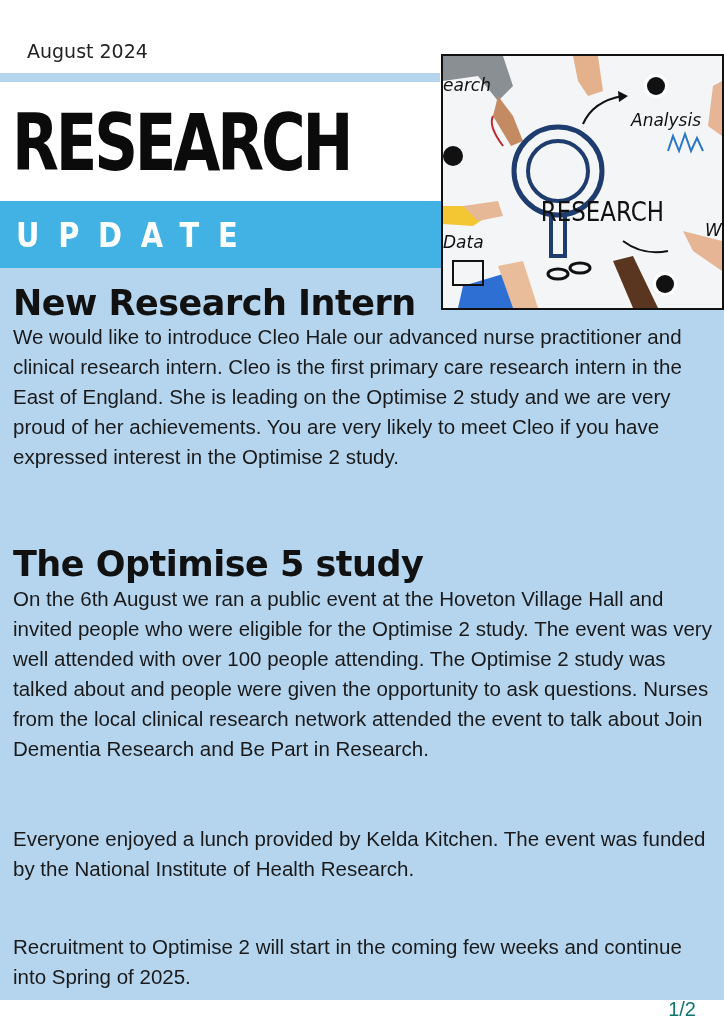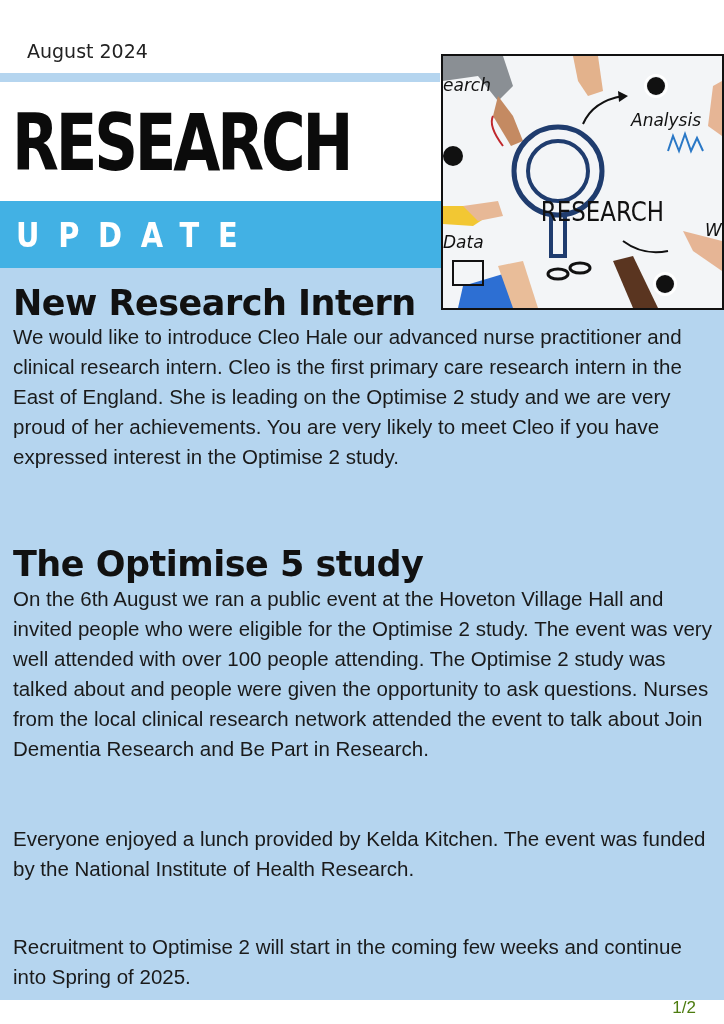--- a/index.html
+++ b/index.html
@@ -6,21 +6,21 @@
   body { width:724px; height:1024px; position:relative; background:#ffffff; overflow:hidden; font-family:"Liberation Sans", sans-serif; color:#111; }
   .date { position:absolute; left:27px; top:40px; font-size:19px; color:#222; font-family:"DejaVu Sans", sans-serif; }
   .stripe-top { position:absolute; left:0; top:73px; width:440px; height:9px; background:#b5d5ef; }
   .title { position:absolute; left:12px; top:104px; font-family:"DejaVu Sans", sans-serif; font-weight:bold; font-size:78px; letter-spacing:-4px; color:#0b0b0b; transform:scaleX(0.78); transform-origin:left top; line-height:1; }
   .band { position:absolute; left:0; top:201px; width:442px; height:67px; background:#42b1e4; }
   .band-text { position:absolute; left:16px; top:14px; font-family:"DejaVu Sans", sans-serif; font-weight:bold; font-size:34px; letter-spacing:22px; color:#ffffff; transform:scaleX(0.85); transform-origin:left top; }
   .content { position:absolute; left:0; top:268px; width:724px; height:732px; background:#b5d5ef; }
   .photo { position:absolute; left:441px; top:54px; width:279px; height:252px; border:2px solid #111; background:#f4f6f8; overflow:hidden; }
   .h2 { position:absolute; left:13px; font-family:"DejaVu Sans", sans-serif; font-weight:bold; font-size:35px; color:#111; letter-spacing:-0.5px; }
   .para { position:absolute; left:13px; width:700px; font-size:20.5px; line-height:30px; color:#1a1a1a; font-family:"Liberation Sans", sans-serif; }
-  .pagenum { position:absolute; right:28px; top:998px; font-size:17px; color:#4d7c0f; }
+  .pagenum { position:absolute; right:28px; top:998px; font-size:20px; color:#0f766e; }
 </style>
 </head>
 <body>
 
 <div class="date">August 2024</div>
 <div class="stripe-top"></div>
 <div class="title">RESEARCH</div>
 <div class="band">
   <div class="band-text">UPDATE</div>
 </div>

